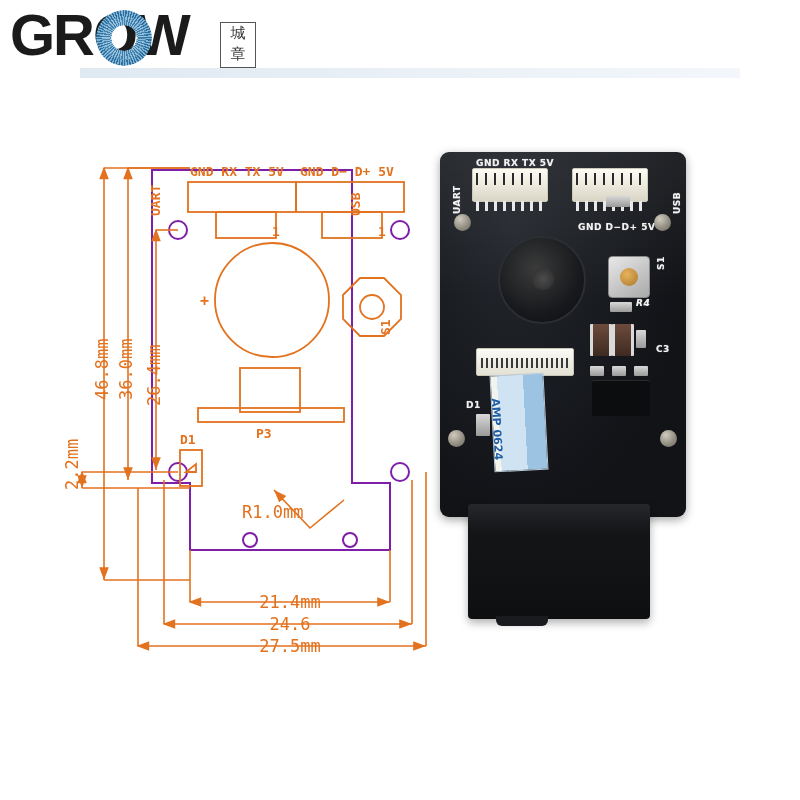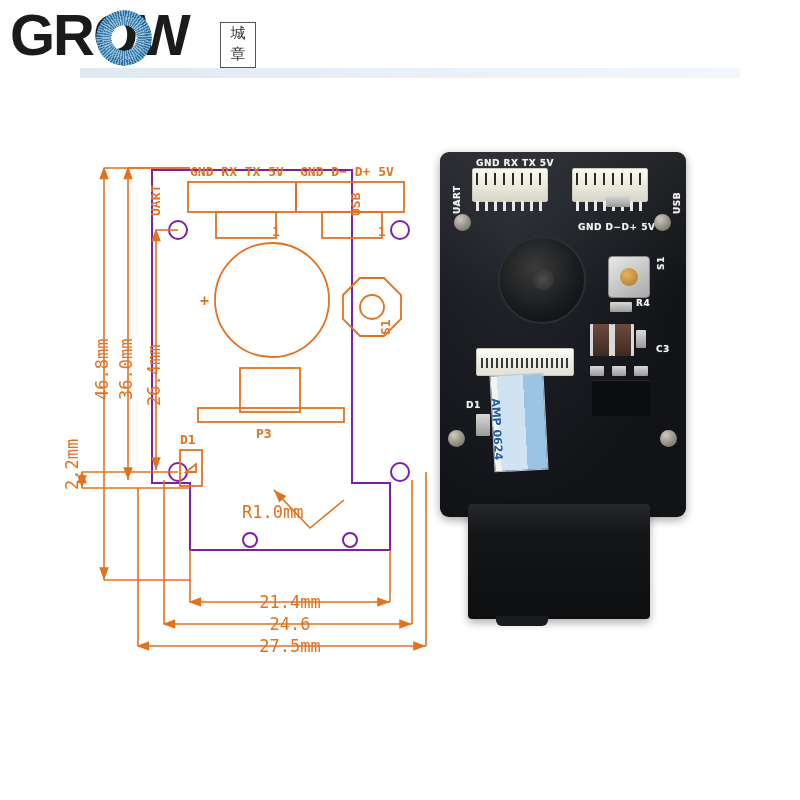--- a/index.html
+++ b/index.html
@@ -183,21 +183,21 @@
 <div id="photo">
   <div class="pcb">
     <div class="pcb-gloss"></div>
 
     <div class="silk rot" style="left:12px;top:62px;">UART</div>
     <div class="silk rot" style="left:232px;top:62px;">USB</div>
     <div class="silk" style="left:36px;top:6px;">GND RX TX 5V</div>
     <div class="silk" style="left:138px;top:22px;margin-top:48px;">GND D−D+ 5V</div>
     <div class="silk rot" style="left:216px;top:118px;">S1</div>
     <div class="silk" style="left:190px;top:42px;">C5</div>
-    <div class="silk" style="left:196px;top:146px;">R4</div>
+    <div class="silk" style="left:196px;top:146px;font-style:italic;">R4</div>
     <div class="silk" style="left:216px;top:192px;">C3</div>
     <div class="silk" style="left:26px;top:248px;">D1</div>
 
     <div class="mhole" style="left:14px;top:62px;"></div>
     <div class="mhole" style="left:214px;top:62px;"></div>
     <div class="mhole" style="left:8px;top:278px;"></div>
     <div class="mhole" style="left:220px;top:278px;"></div>
 
     <div class="jst" style="left:32px;top:16px;width:74px;">
       <div class="slots"></div>

